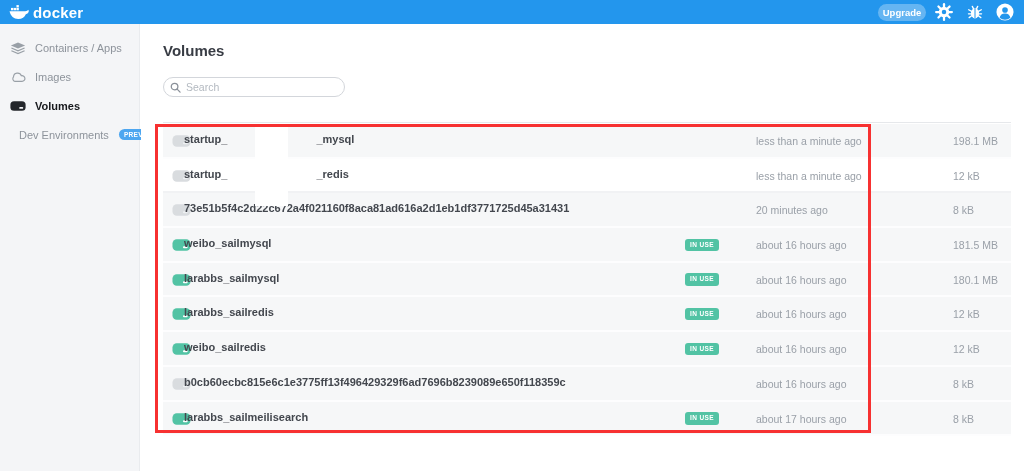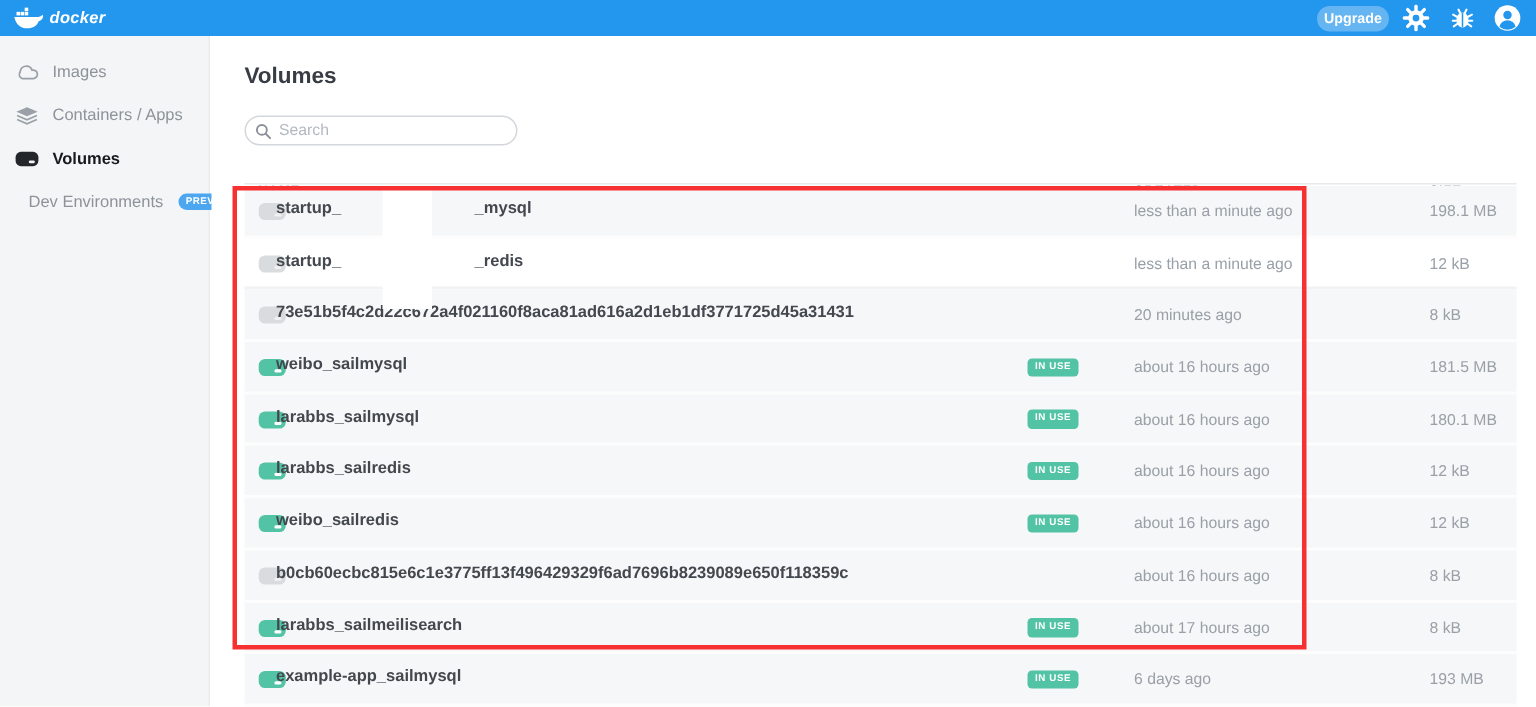--- a/index.html
+++ b/index.html
@@ -4,21 +4,21 @@
 <style>
   * { margin:0; padding:0; box-sizing:border-box; }
   html,body { width:1024px; height:471px; overflow:hidden;
     font-family:"Liberation Sans","DejaVu Sans",sans-serif;
     background:#fff; position:relative; }
 
   
   .topbar { position:absolute; left:0; top:0; width:1024px; height:24px;
     background:var(--accent,#2396ed); display:flex; align-items:center; }
   .logo { display:flex; align-items:center; gap:4px; margin-left:9px; }
-  .logo-text { color:#fff; font-size:11px; font-weight:700; letter-spacing:.2px;font-style:italic; }
+  .logo-text { color:#fff; font-size:15px; font-weight:700; letter-spacing:.2px; }
   .upgrade-btn { position:absolute; left:878px; top:4px; width:48px; height:17px;
     border:none; border-radius:9px; background:rgba(255,255,255,.30);
     color:#fff; font-size:9.5px; font-weight:600; cursor:pointer;
     font-family:Liberation Sans, sans-serif; }
   .tb-icon { position:absolute; top:3px; width:18px; height:18px; cursor:pointer; }
   .tb-gear { left:935px; } .tb-bug { left:966px; } .tb-avatar { left:996px; }
 
   
   .sidebar { position:absolute; left:0; top:24px; width:140px; height:447px;
     background:#f4f5f7; border-right:1px solid #e9ebee; padding-top:9px; }
@@ -108,32 +108,32 @@
   </svg>
   <svg class="tb-icon tb-avatar" viewBox="0 0 16 16">
     <circle cx="8" cy="8" r="7.6" fill="#fff"></circle>
     <circle cx="8" cy="6.2" r="2.5" fill="#2396ed"></circle>
     <path d="M3.2 13.2 a4.9 4.9 0 0 1 9.6 0 a7.6 7.6 0 0 1 -9.6 0 Z" fill="#2396ed"></path>
   </svg>
 </div>
 
 <div class="sidebar">
   <div class="side-item">
-    <svg width="16" height="13" viewBox="0 0 18 14">
-      <path d="M5.5 12.5 h8 a3.2 3.2 0 1 0 -0.7 -6.3 a4.6 4.6 0 0 0 -8.9 1.3 A3.1 3.1 0 0 0 5.5 12.5 Z" fill="none" stroke="#99a0a7" stroke-width="1.3"></path>
-    </svg>
-    <span class="lbl">Images</span>
-  </div>
-  <div class="side-item">
     <svg width="16" height="14" viewBox="0 0 18 14">
       <path d="M9 0.8 L17 4.2 L9 7.6 L1 4.2 Z" fill="#99a0a7"></path>
       <path d="M1.6 7 L9 10.2 L16.4 7" stroke="#99a0a7" stroke-width="1.3" fill="none"></path>
       <path d="M1.6 10 L9 13.2 L16.4 10" stroke="#99a0a7" stroke-width="1.3" fill="none"></path>
     </svg>
     <span class="lbl">Containers / Apps</span>
+  </div>
+  <div class="side-item">
+    <svg width="16" height="13" viewBox="0 0 18 14">
+      <path d="M5.5 12.5 h8 a3.2 3.2 0 1 0 -0.7 -6.3 a4.6 4.6 0 0 0 -8.9 1.3 A3.1 3.1 0 0 0 5.5 12.5 Z" fill="none" stroke="#99a0a7" stroke-width="1.3"></path>
+    </svg>
+    <span class="lbl">Images</span>
   </div>
   <div class="side-item active">
     <svg width="16" height="12" viewBox="0 0 20 14">
       <rect x="0.5" y="1" width="19" height="12" rx="4.5" fill="#23262b"></rect>
       <rect x="11.5" y="8.2" width="5" height="2.3" rx="1.1" fill="#f4f5f7"></rect>
     </svg>
     <span class="lbl">Volumes</span>
   </div>
   <div class="side-item">
     <svg width="15" height="15" viewBox="0 0 16 16">
@@ -292,28 +292,15 @@
     </svg>
     <span class="row-name">
       <span class="np">larabbs_sailmeilisearch</span>
         <span class="ns"></span>
     </span>
     <span class="badge">IN USE</span>
     <span class="cell-created">about 17 hours ago</span>
     <span class="cell-size">8 kB</span>
   </div>
 
-  <div class="row">
-    <svg class="vol-icon" viewBox="0 0 20 14">
-      <rect class="vi-body" x="0.5" y="1" width="19" height="12" rx="4.5" fill="#52c3a4"></rect>
-      <rect class="vi-dash" x="11.5" y="8.2" width="5" height="2.3" rx="1.1" fill="#ffffff"></rect>
-    </svg>
-    <span class="row-name">
-      <span class="np">example-app_sailmysql</span>
-        <span class="ns"></span>
-    </span>
-    <span class="badge">IN USE</span>
-    <span class="cell-created">6 days ago</span>
-    <span class="cell-size">193 MB</span>
-  </div>
 </div>
 
 <div class="annotation"></div>
 
 </body></html>

